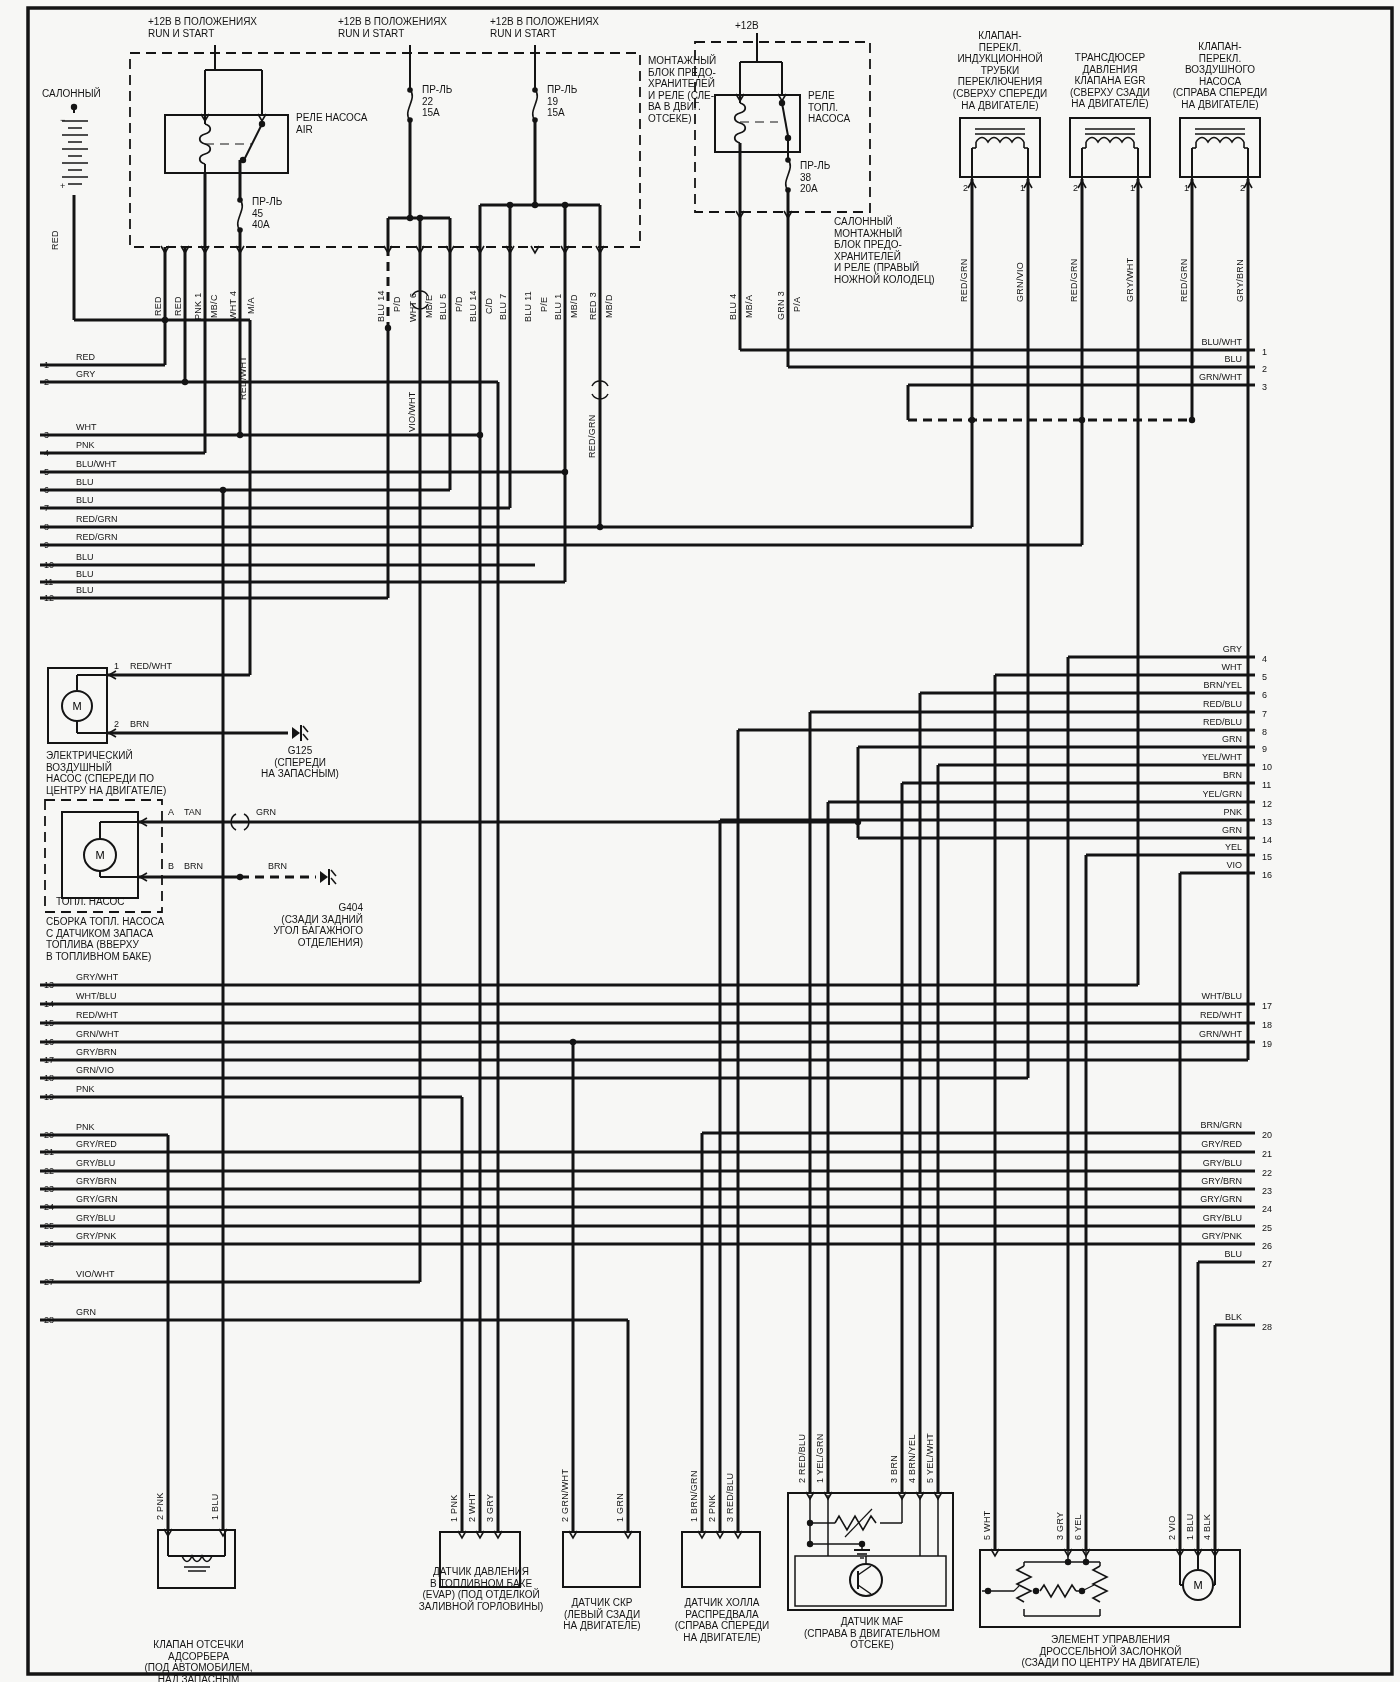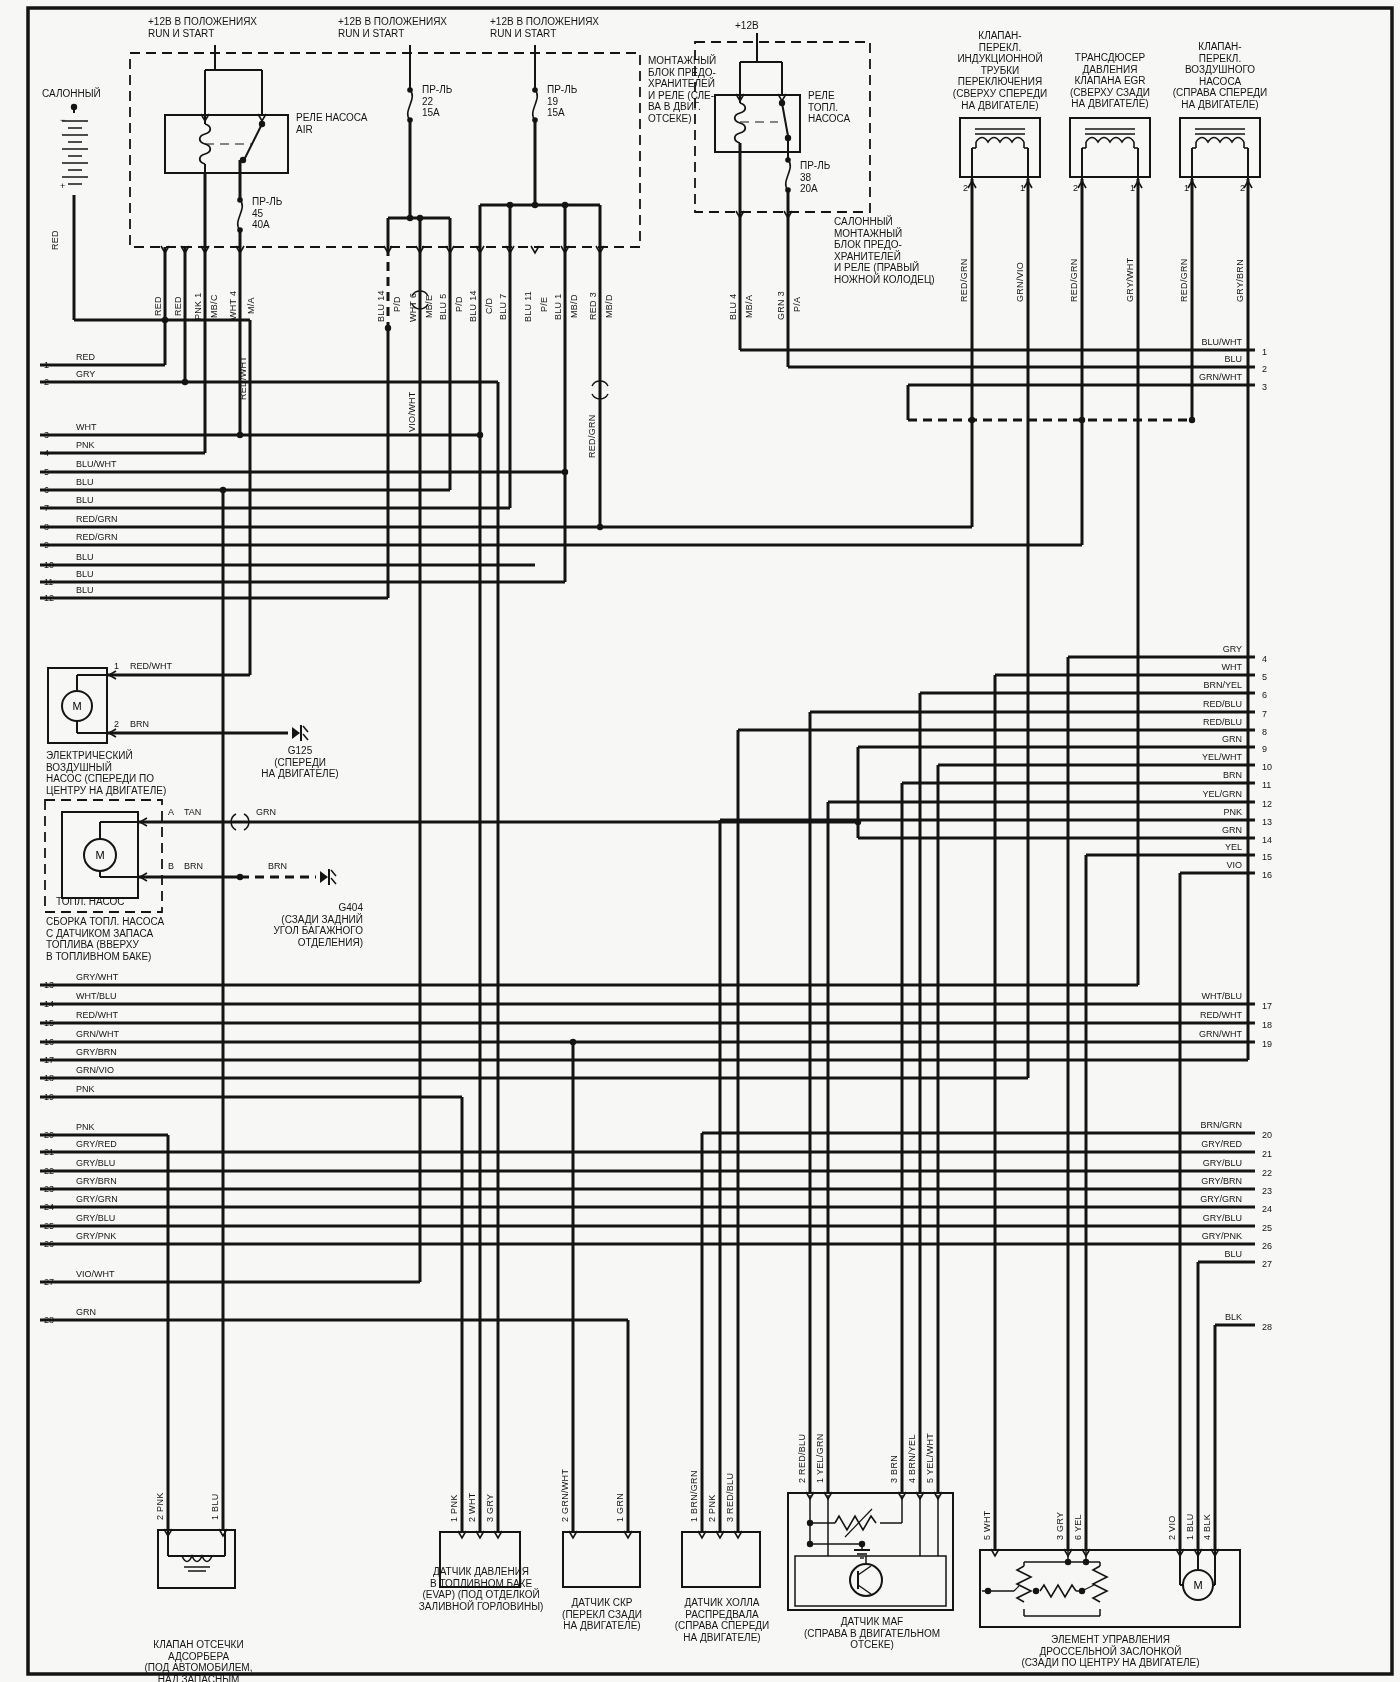--- a/index.html
+++ b/index.html
@@ -417,41 +417,41 @@
 ВОЗДУШНОГО
 НАСОСА
 (СПРАВА СПЕРЕДИ
 НА ДВИГАТЕЛЕ)</div>
   <div class="lbl" style="left:46px;top:750px;width:160px;">ЭЛЕКТРИЧЕСКИЙ
 ВОЗДУШНЫЙ
 НАСОС (СПЕРЕДИ ПО
 ЦЕНТРУ НА ДВИГАТЕЛЕ)</div>
   <div class="lbl ctr" style="left:250px;top:745px;width:100px;">G125
 (СПЕРЕДИ
-НА ДВИГАТЕЛЕ)</div>
+НА ЗАПАСНЫМ)</div>
   <div class="lbl" style="left:56px;top:896px;">ТОПЛ. НАСОС</div>
   <div class="lbl" style="left:46px;top:916px;width:150px;">СБОРКА ТОПЛ. НАСОСА
 С ДАТЧИКОМ ЗАПАСА
 ТОПЛИВА (ВВЕРХУ
 В ТОПЛИВНОМ БАКЕ)</div>
   <div class="lbl rgt" style="left:245px;top:902px;width:118px;">G404
 (СЗАДИ ЗАДНИЙ
 УГОЛ БАГАЖНОГО
 ОТДЕЛЕНИЯ)</div>
   <div class="lbl ctr" style="left:136px;top:1639px;width:125px;">КЛАПАН ОТСЕЧКИ
 АДСОРБЕРА
 (ПОД АВТОМОБИЛЕМ,
 НАД ЗАПАСНЫМ
 КОЛЕСОМ)</div>
   <div class="lbl ctr" style="left:405px;top:1566px;width:152px;">ДАТЧИК ДАВЛЕНИЯ
 В ТОПЛИВНОМ БАКЕ
 (EVAP) (ПОД ОТДЕЛКОЙ
 ЗАЛИВНОЙ ГОРЛОВИНЫ)</div>
   <div class="lbl ctr" style="left:548px;top:1597px;width:108px;">ДАТЧИК СКР
-(ПЕРЕКЛ СЗАДИ
+(ЛЕВЫЙ СЗАДИ
 НА ДВИГАТЕЛЕ)</div>
   <div class="lbl ctr" style="left:666px;top:1597px;width:112px;">ДАТЧИК ХОЛЛА
 РАСПРЕДВАЛА
 (СПРАВА СПЕРЕДИ
 НА ДВИГАТЕЛЕ)</div>
   <div class="lbl ctr" style="left:786px;top:1616px;width:172px;">ДАТЧИК MAF
 (СПРАВА В ДВИГАТЕЛЬНОМ
 ОТСЕКЕ)</div>
   <div class="lbl ctr" style="left:998px;top:1634px;width:225px;">ЭЛЕМЕНТ УПРАВЛЕНИЯ
 ДРОССЕЛЬНОЙ ЗАСЛОНКОЙ

